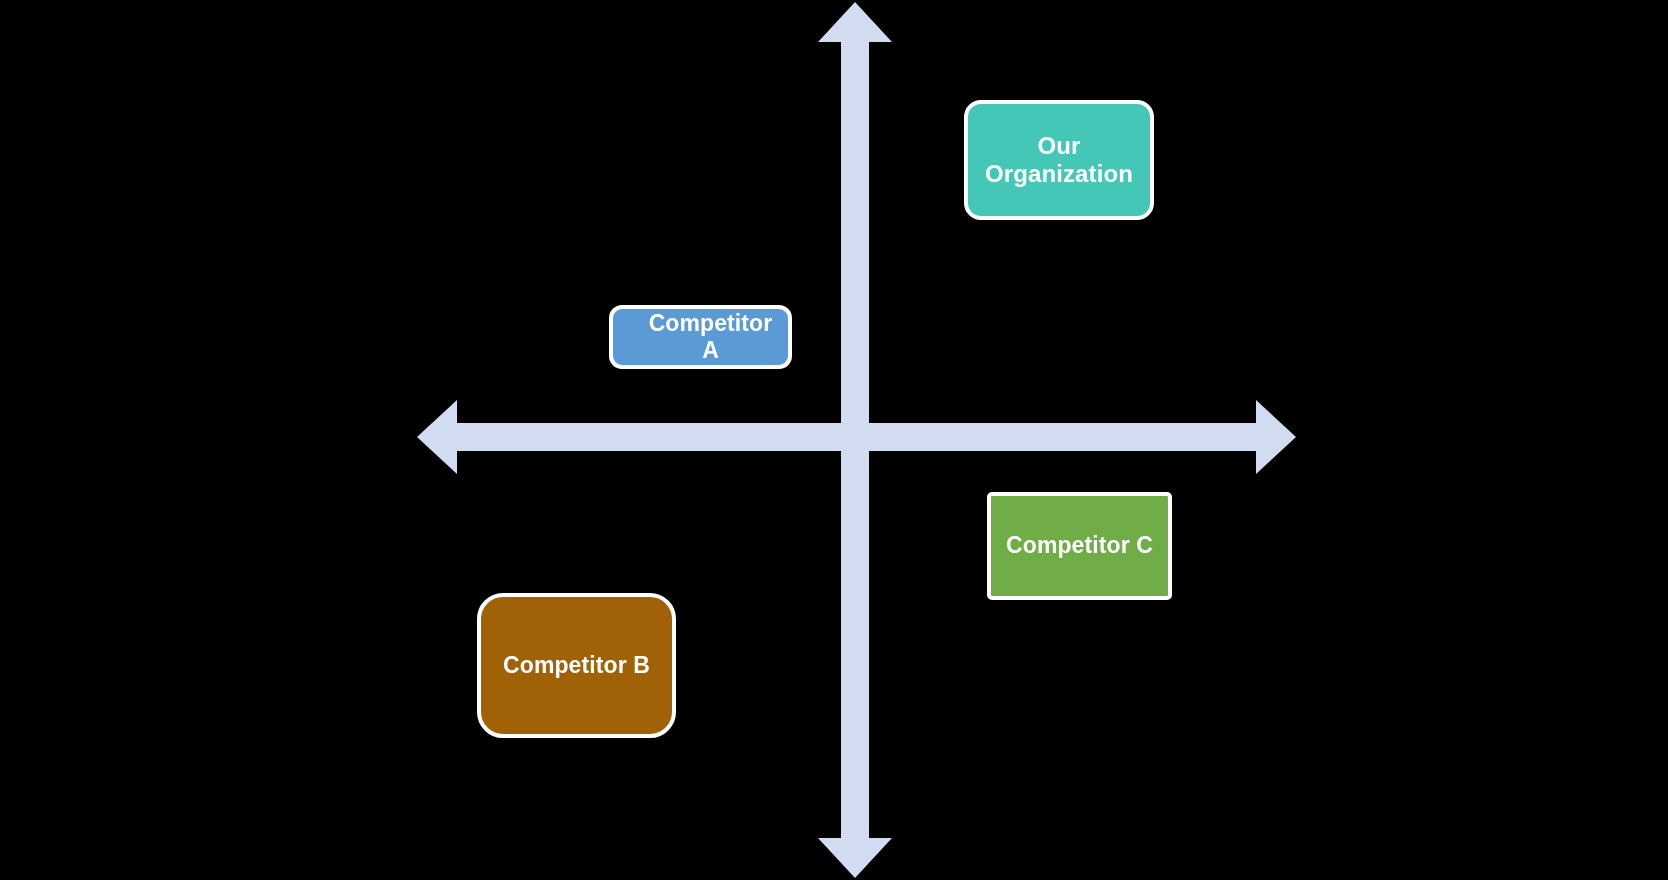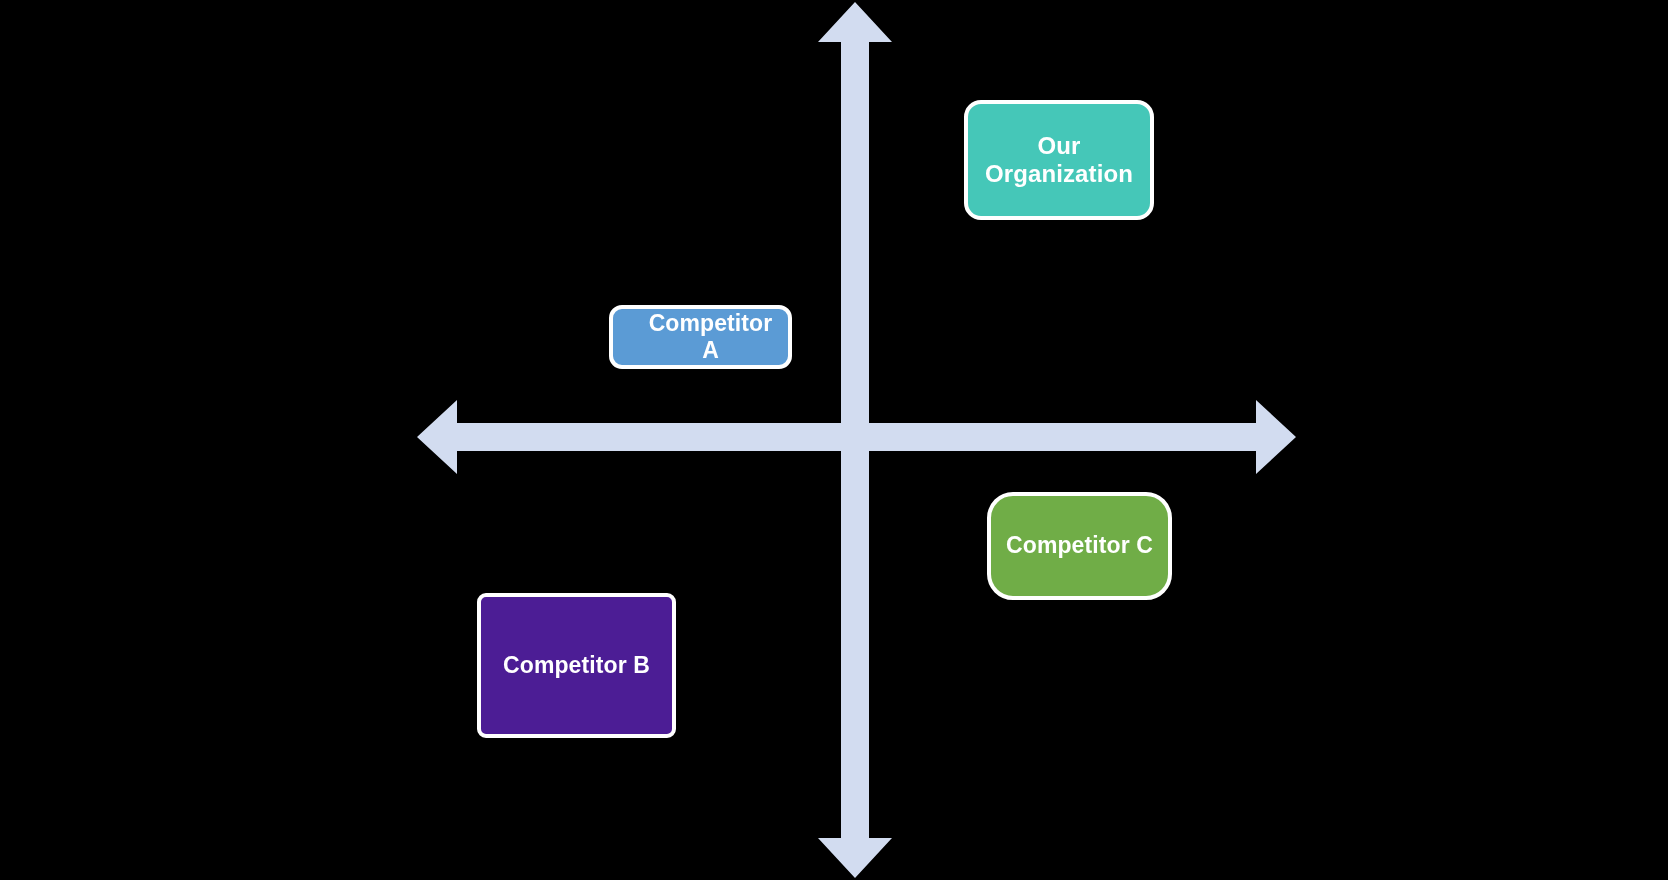--- a/index.html
+++ b/index.html
@@ -57,29 +57,29 @@
     left: 585px;  top: 305px;
     width: 183px; height: 64px;
     background: #5B9BD5;
     border-radius: 13px;
     font-size: 23px;
     padding-left: 28px;
   }
   #node-competitor-b {
     left: 453px;  top: 593px;
     width: 199px; height: 145px;
-    background: #4c1d95;
-    border-radius: 9px;
+    background: #a16207;
+    border-radius: 26px;
     font-size: 23px;
   }
   #node-competitor-c {
     left: 963px;  top: 492px;
     width: 185px; height: 108px;
     background: #70AD47;
-    border-radius: 26px;
+    border-radius: 5px;
     font-size: 23px;
   }
 </style>
 </head>
 <body>
 
 <div id="canvas">
 
   <svg id="axes-layer" viewBox="0 0 1668 880" xmlns="http://www.w3.org/2000/svg">
 

